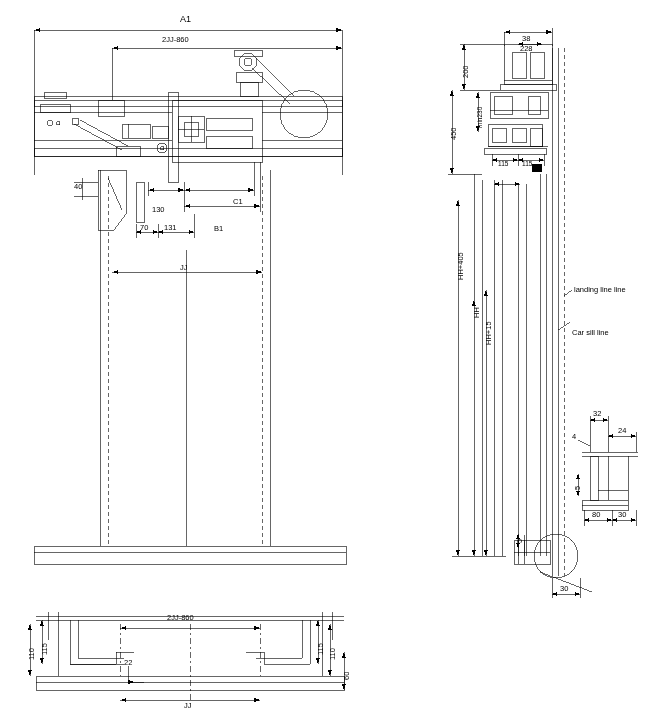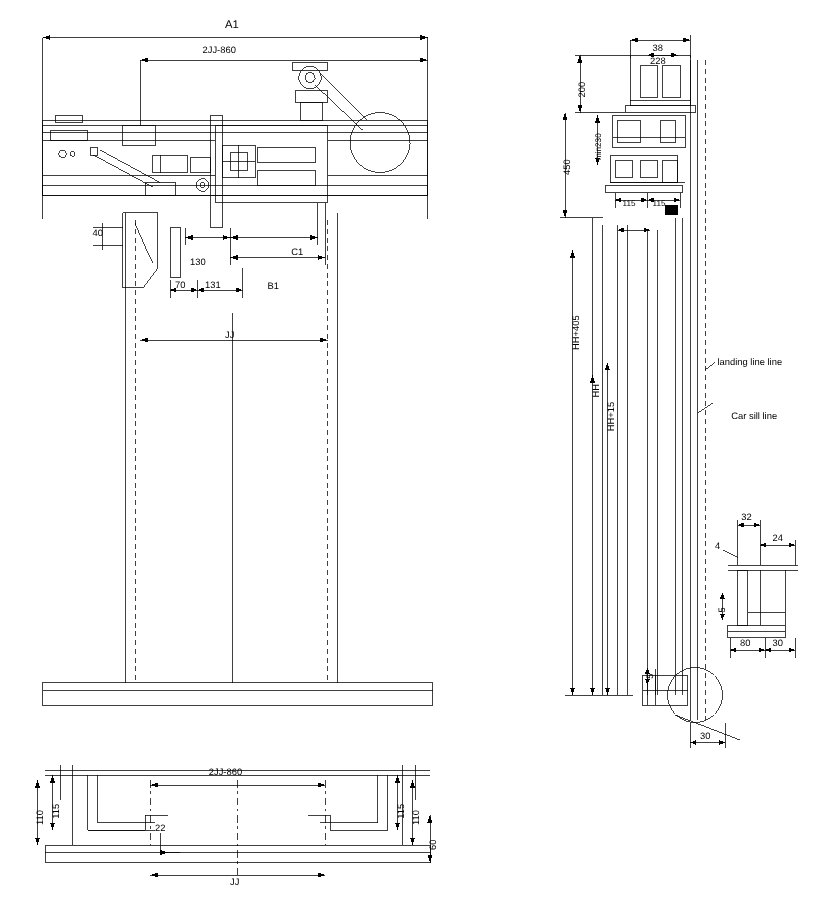--- a/index.html
+++ b/index.html
@@ -320,21 +320,21 @@
 <div class="lbl" style="left:510px;top:35px;text-align:center;">38</div>
 <div class="lbl rot" style="left:450px;top:78px;">200</div>
 <div class="lbl rot" style="left:438px;top:140px;">450</div>
 <div class="lbl rot sm" style="left:464px;top:128px;">min230</div>
 <div class="lbl sm" style="left:486px;top:160px;">115</div>
 <div class="lbl sm" style="left:510px;top:160px;">115</div>
 <div class="lbl rot" style="left:445px;top:280px;">HH+405</div>
 <div class="lbl rot" style="left:461px;top:318px;">HH</div>
 <div class="lbl rot" style="left:473px;top:345px;">HH+15</div>
 <div class="lbl" style="left:562px;top:286px;">landing line line</div>
-<div class="lbl" style="left:560px;top:329px;margin-left:13px;">Car sill line</div>
+<div class="lbl" style="left:560px;top:329px;">Car sill line</div>
 <div class="lbl rot" style="left:504px;top:543px;">5</div>
 <div class="lbl" style="left:548px;top:585px;">30</div>
 
 <div class="lbl" style="left:581px;top:410px;text-align:center;">32</div>
 <div class="lbl" style="left:606px;top:427px;text-align:center;">24</div>
 <div class="lbl" style="left:560px;top:433px;">4</div>
 <div class="lbl rot" style="left:562px;top:490px;">5</div>
 <div class="lbl" style="left:580px;top:511px;">80</div>
 <div class="lbl" style="left:606px;top:511px;">30</div>
 

